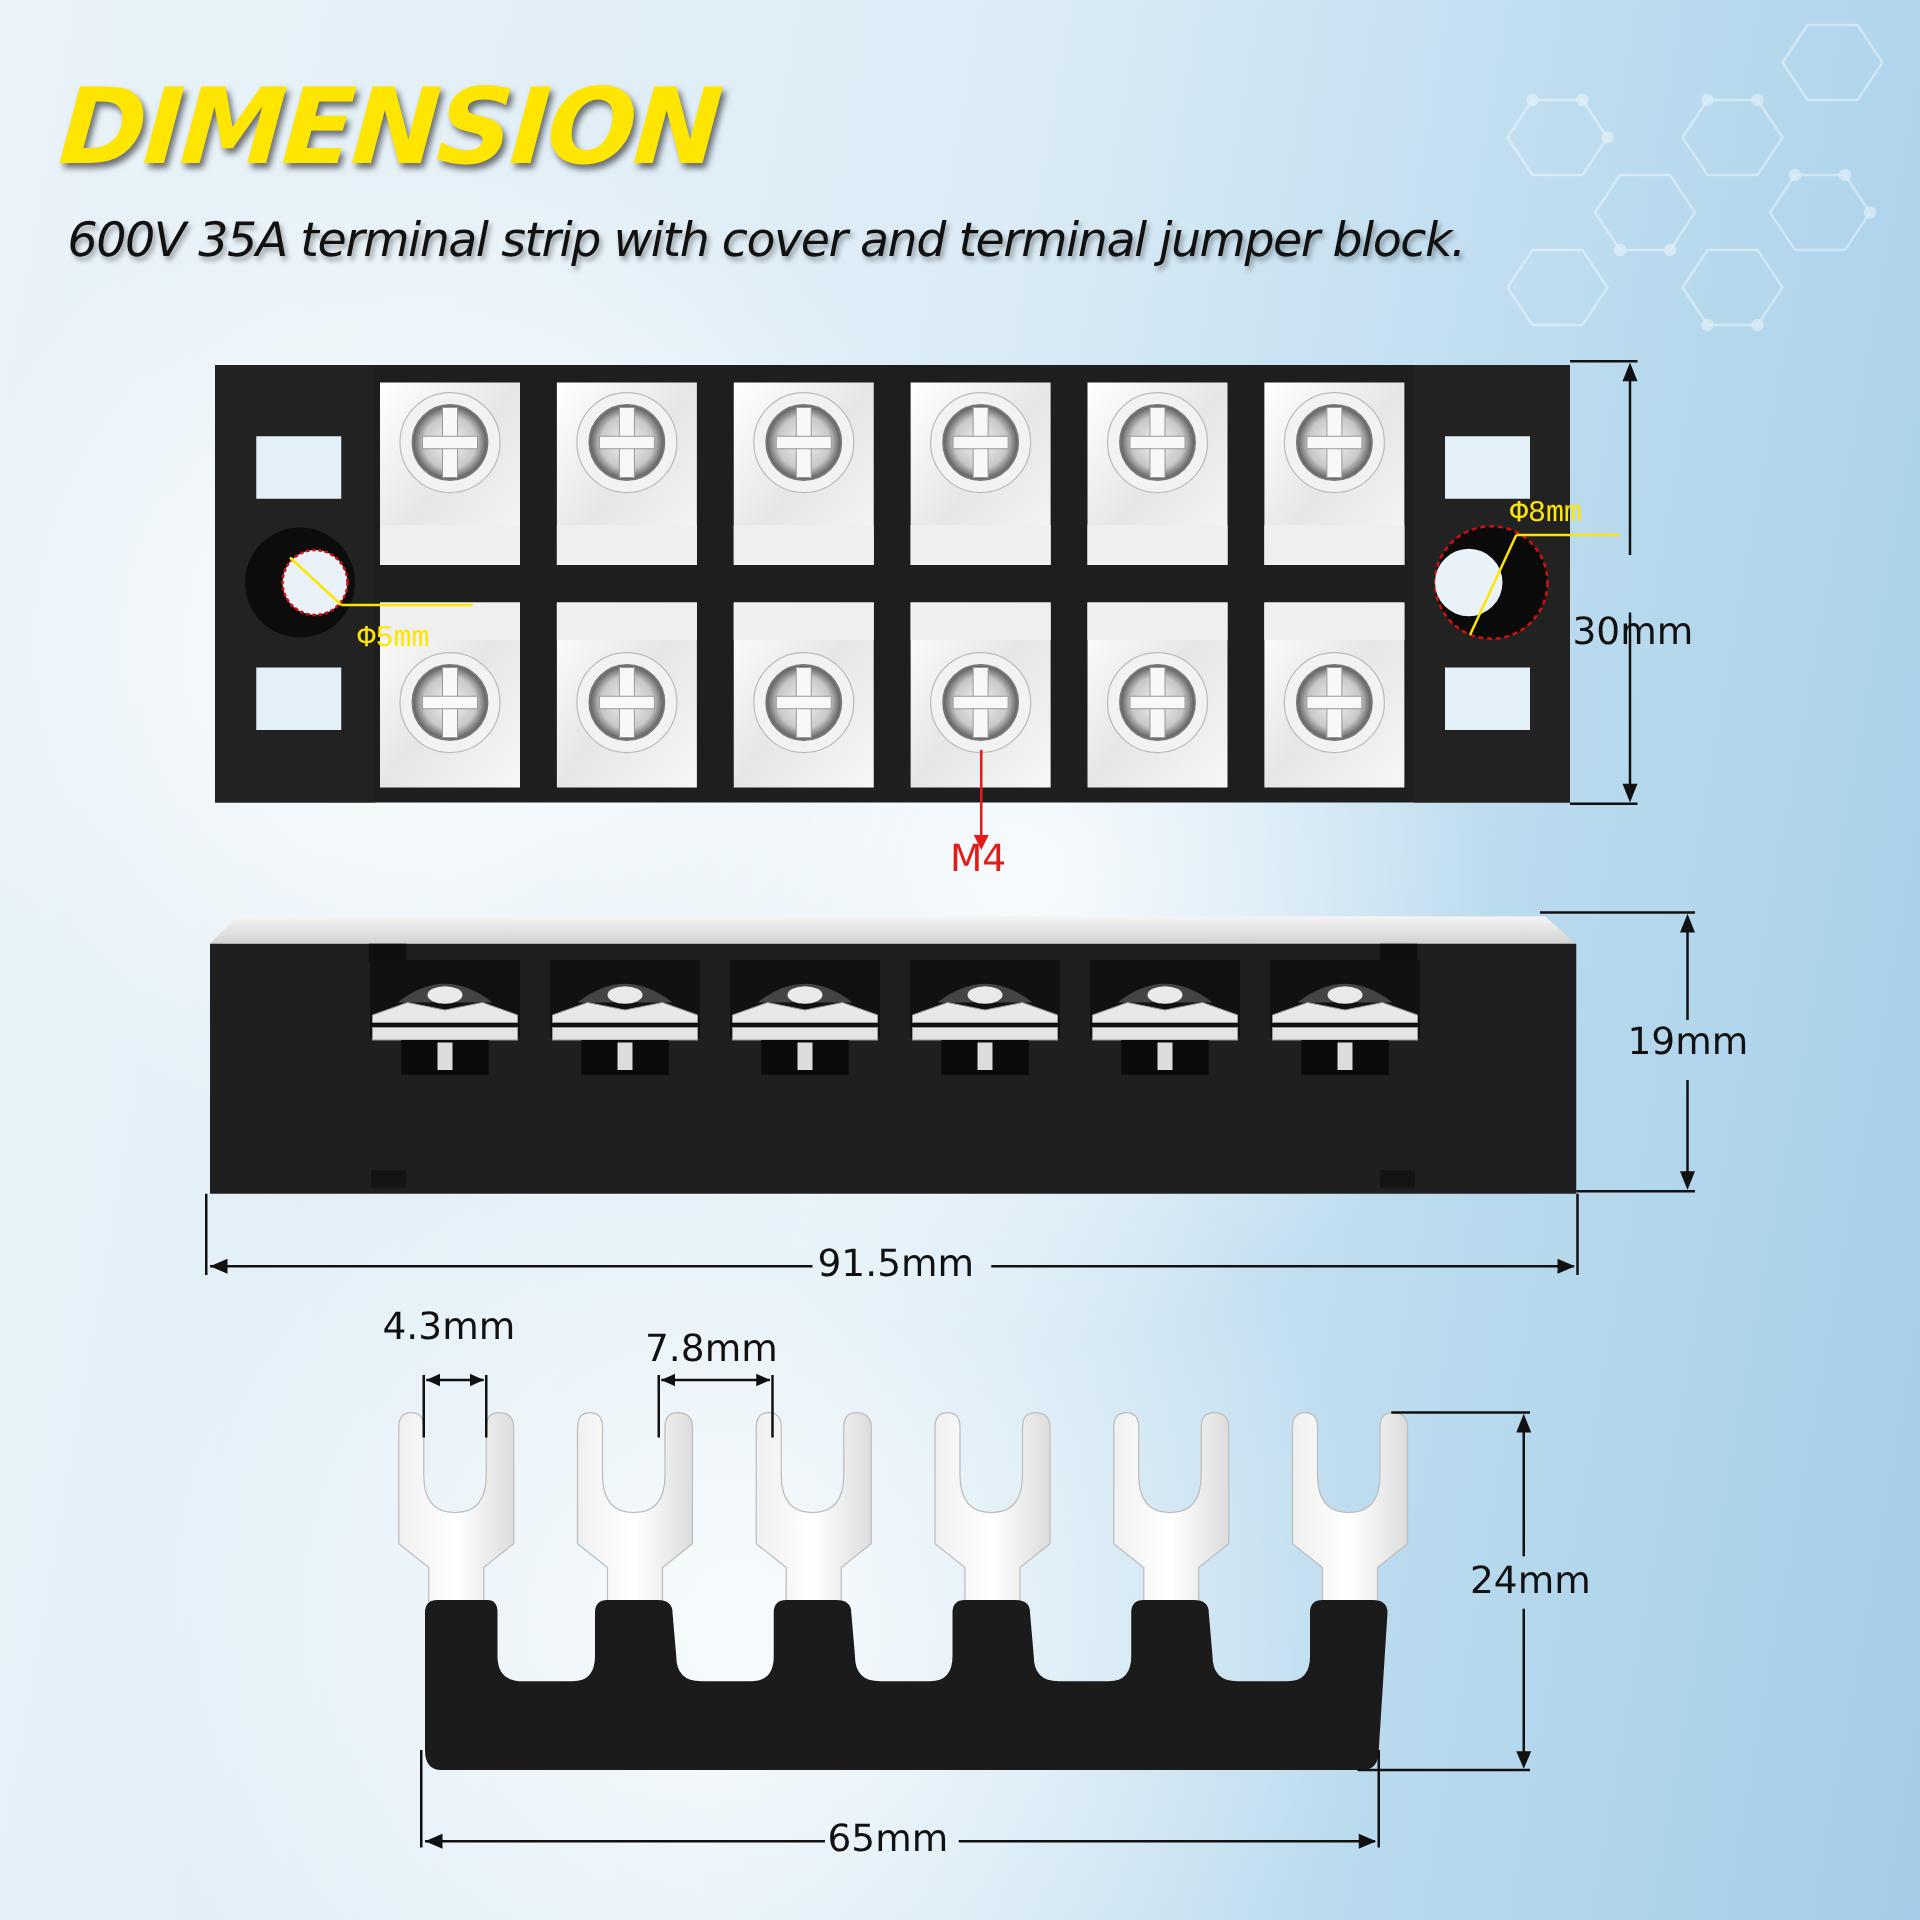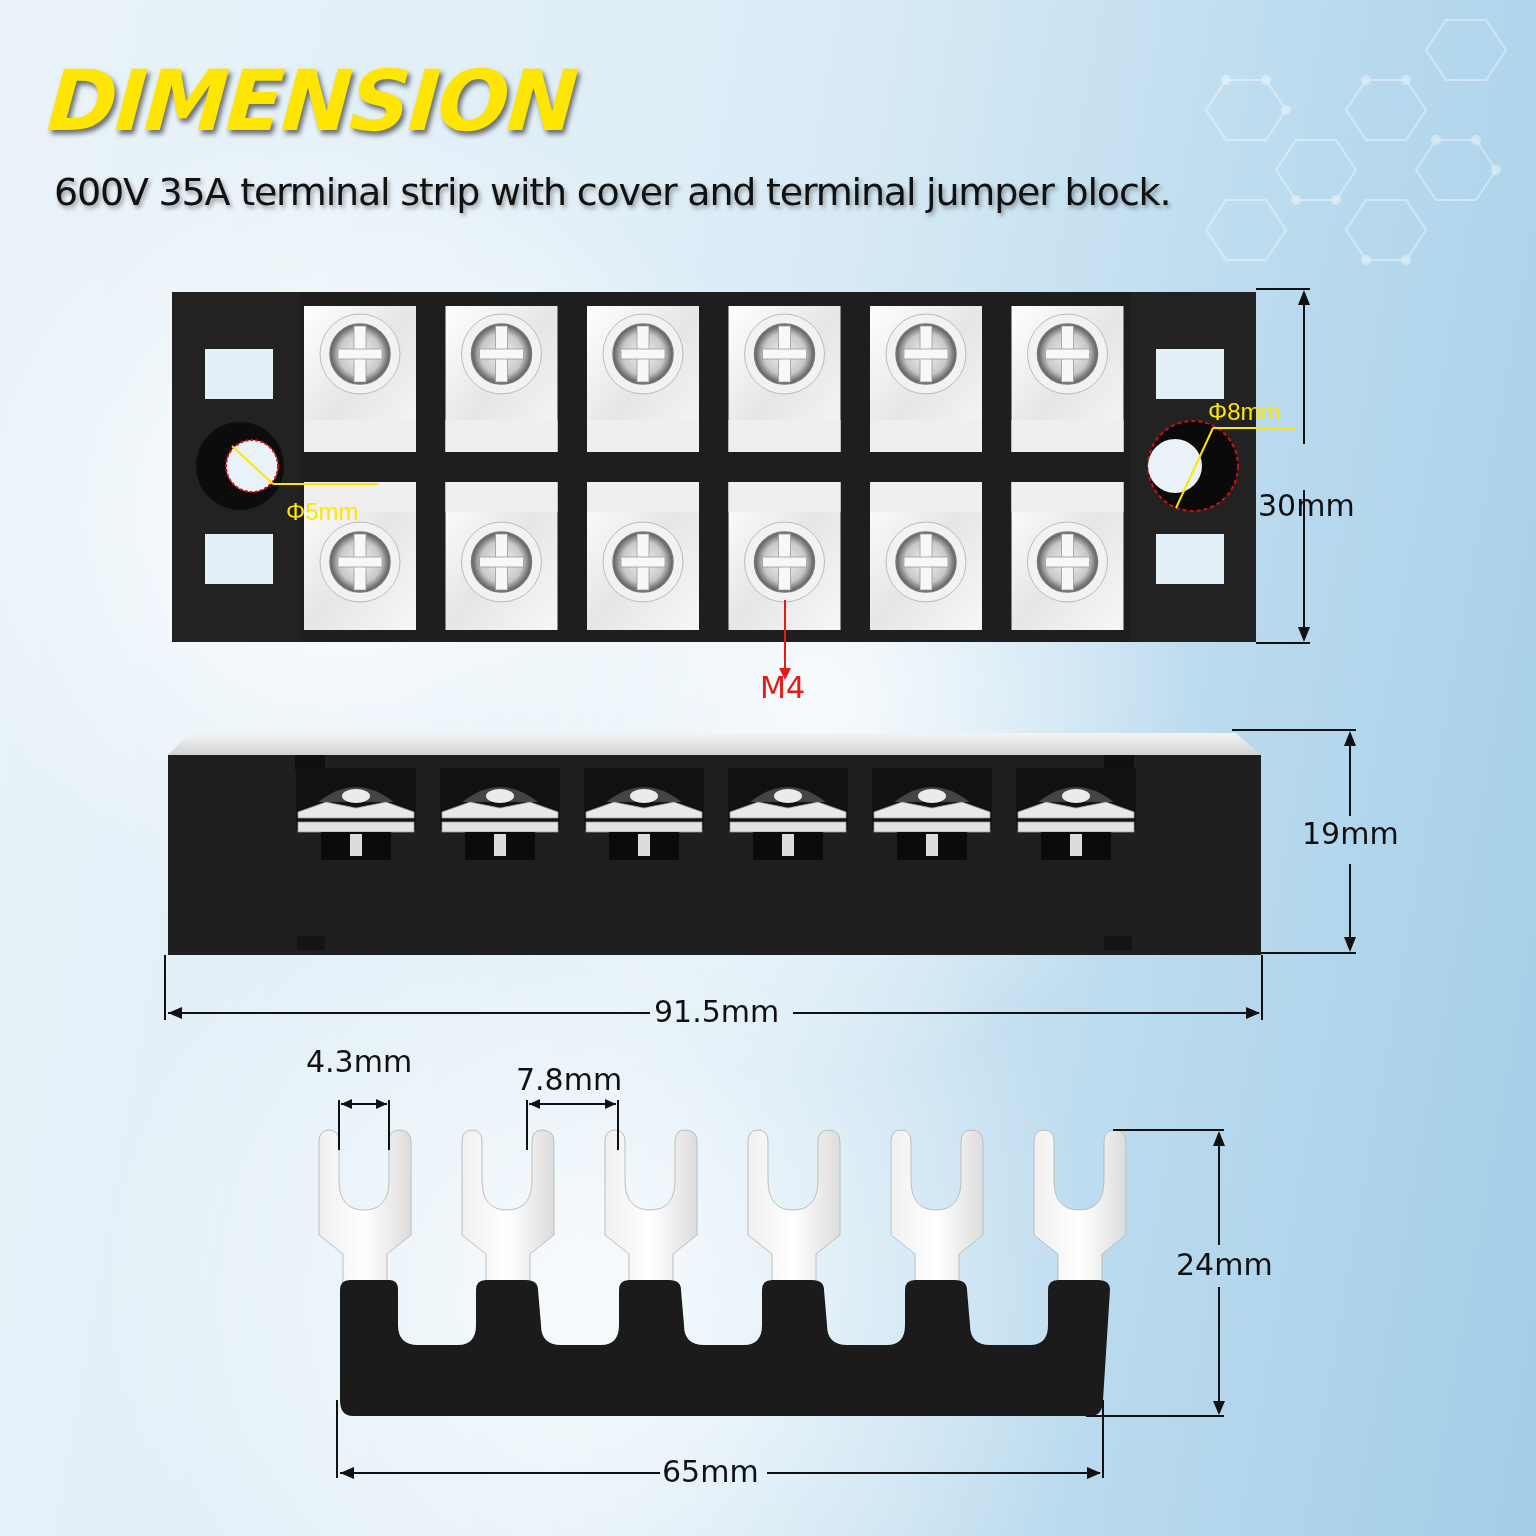--- a/index.html
+++ b/index.html
@@ -8,24 +8,24 @@
     background:
       radial-gradient(circle at 360px 520px, rgba(255,255,255,0.95) 0, rgba(255,255,255,0) 420px),
       radial-gradient(circle at 820px 700px, rgba(255,255,255,0.85) 0, rgba(255,255,255,0) 380px),
       radial-gradient(circle at 600px 1300px, rgba(255,255,255,0.8) 0, rgba(255,255,255,0) 500px),
       linear-gradient(100deg,#eaf3f9 0%,#dcecf6 45%,#b9daee 75%,#a3cde8 100%);
   }
   .hexbg{position:absolute;right:0;top:0;width:400px;height:320px;opacity:0.55;}
   .title{position:absolute;left:48px;top:52px;font-family:"DejaVu Sans",sans-serif;font-weight:bold;font-style:italic;
     font-size:84px;color:#ffe600;letter-spacing:-2px;
     text-shadow:3px 4px 5px rgba(0,0,0,0.55);transform:skewX(-4deg);}
-  .subtitle{position:absolute;left:54px;top:170px;font-family:"DejaVu Sans",sans-serif;font-size:38px;color:#111;
+  .subtitle{position:absolute;left:54px;top:170px;font-family:"DejaVu Sans",sans-serif;font-style:italic;font-size:38px;color:#111;
     letter-spacing:-1.2px;text-shadow:2px 3px 4px rgba(0,0,0,0.35);}
   .dim-text{position:absolute;font-family:"DejaVu Sans",sans-serif;font-size:30px;color:#111;}
-  .yellow-label{position:absolute;font-family:Liberation Sans, sans-serif;font-size:24px;color:#ffe600;}
+  .yellow-label{position:absolute;font-family:Liberation Mono, monospace;font-size:24px;color:#ffe600;}
   .red-label{position:absolute;font-family:"DejaVu Sans",sans-serif;font-size:30px;color:#e41b17;}
   svg{position:absolute;left:0;top:0;}
 </style>
 </head>
 <body>
 
 <svg class="hexbg" width="400" height="320" viewBox="0 0 400 320" style="left:1136px;">
   <g stroke="#ffffff" stroke-width="2" fill="none" opacity="0.7">
     <polygon points="90,80 130,80 150,110 130,140 90,140 70,110"></polygon>
     <polygon points="230,80 270,80 290,110 270,140 230,140 210,110"></polygon>

